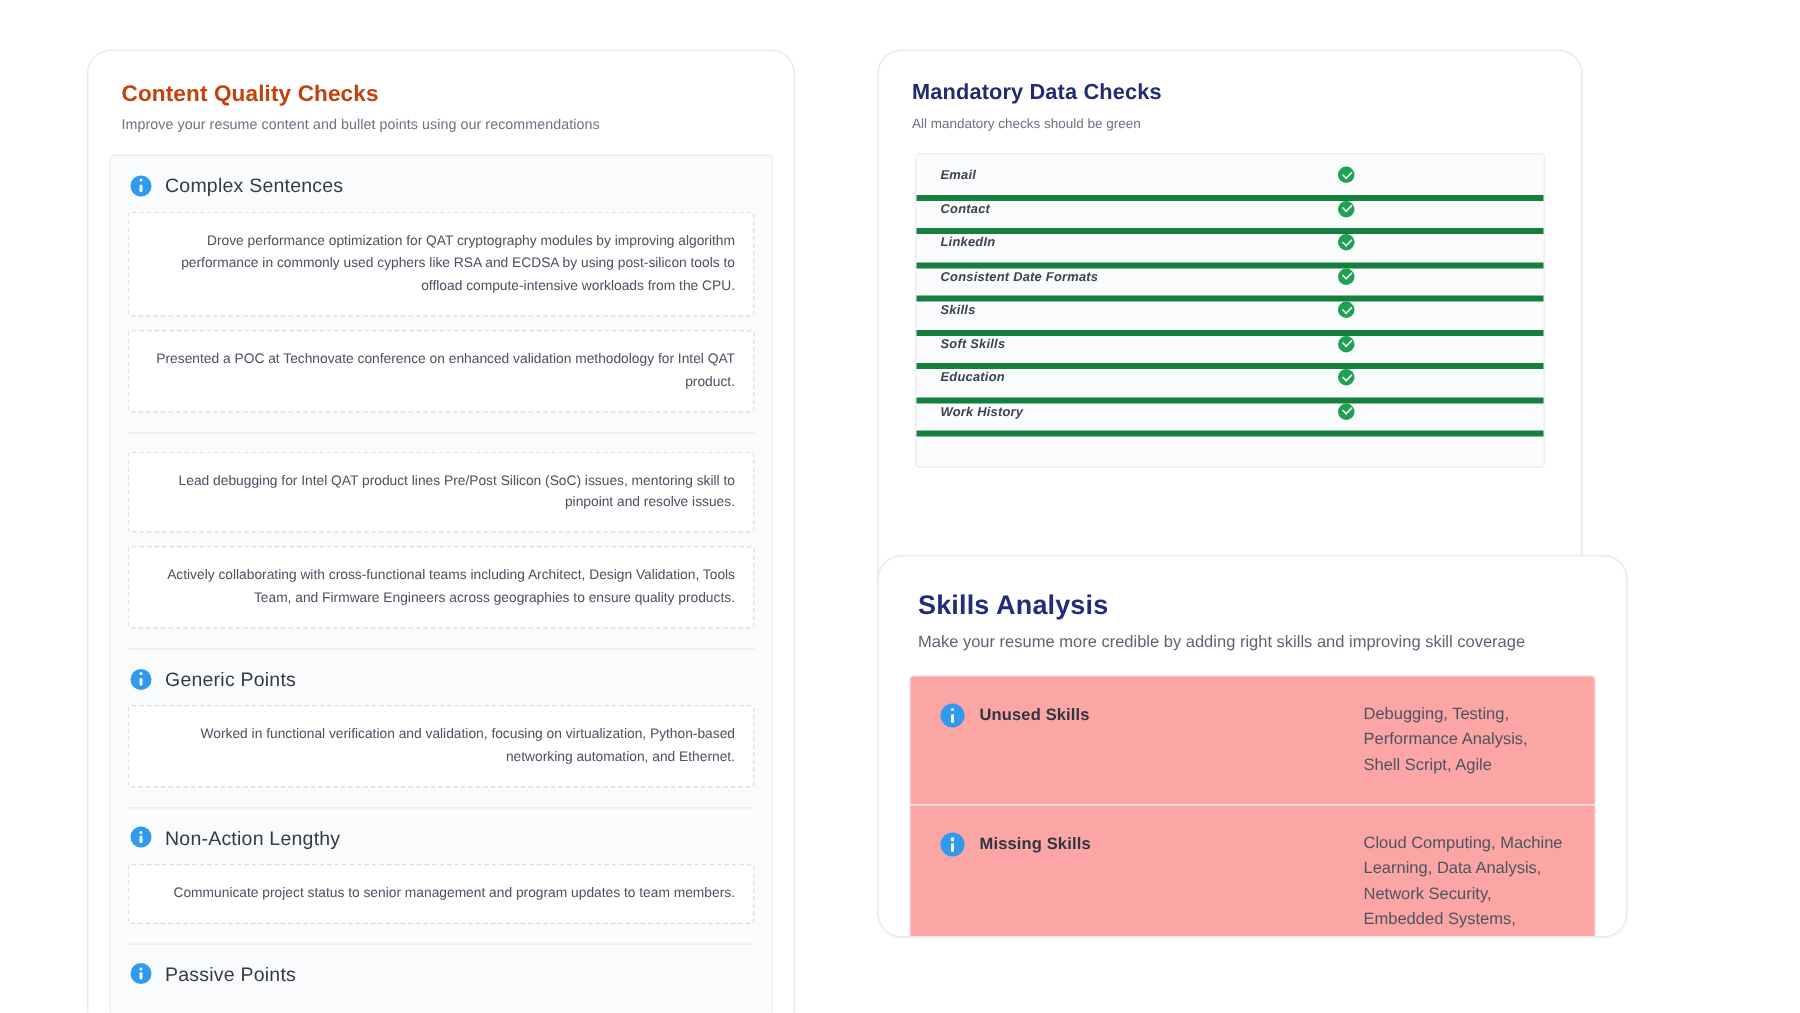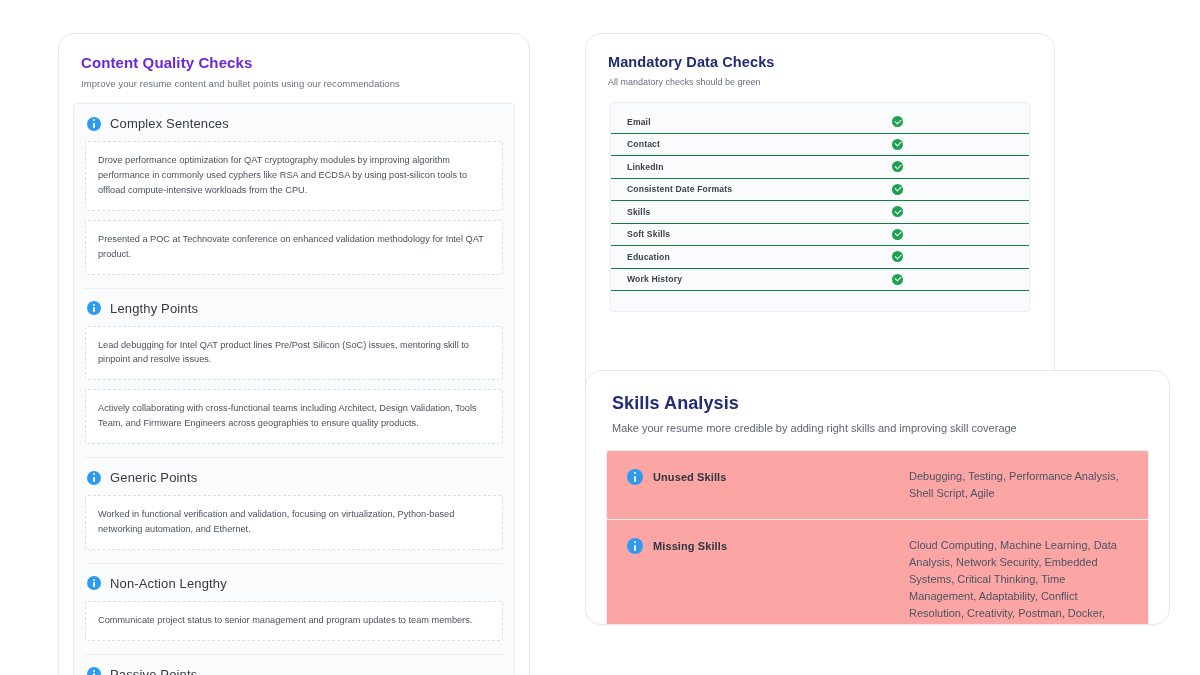--- a/index.html
+++ b/index.html
@@ -32,21 +32,21 @@
   #content-quality-card {
     left: 58px;
     top: 33px;
     width: 472px;
     height: 660px;           
   }
   .cq-head { padding: 20px 22px 0 22px; }
   .cq-title {
     font-size: 15px;
     font-weight: bold;
-    color: #6d28d9;
+    color: #c2410c;
     letter-spacing: .1px;
     margin: 0 0 7px 0;
   }
   .cq-sub {
     font-size: 9.5px;
     color: #6b7280;
     margin: 0;
     letter-spacing: .05px;
   }
   .cq-body {
@@ -75,20 +75,21 @@
     background: #ffffff;
     padding: 11px 12px 12px 12px;
     margin-bottom: 9px;
   }
   .bullet-box:last-child { margin-bottom: 0; }
   .bullet-text {
     font-size: 9.2px;
     line-height: 1.62;
     color: #4a5161;
     margin: 0;
+    text-align: right;
   }
 
   
   .info-icon {
     width: 14px; height: 14px;
     flex: 0 0 14px;
     border-radius: 50%;
     background: #2e9bf0;
     position: relative;
     display: inline-block;
@@ -131,24 +132,25 @@
   .md-sub { font-size: 9px; color: #6b7280; margin: 0; }
   .md-table {
     margin: 15px 24px 0 24px;
     background: #fafbfc;
     border: 1px solid #eceef1;
     border-radius: 3px;
     padding: 8px 0 20px 0;
   }
   .md-row {
     display: flex;
-    align-items: center;
+    align-items: flex-start;
     height: 22.5px;
-    border-bottom: 1px solid #15803d;
+    border-bottom: 4px solid #15803d;
     padding: 0 16px;
+    font-style: italic;
   }
   .md-row:last-child { }
   .md-label {
     font-size: 8.6px;
     font-weight: bold;
     color: #3c4250;
     letter-spacing: .15px;
     width: 265px;
   }
   .check-icon {
@@ -165,21 +167,21 @@
     width: 5px; height: 2.6px;
     border-left: 1.5px solid #ffffff;
     border-bottom: 1.5px solid #ffffff;
     transform: rotate(-45deg);
   }
 
   
   #skills-analysis-card {
     left: 585px;
     top: 370px;
-    width: 585px;
+    width: 500px;
     height: 255px;
   }
   .sa-head { padding: 22px 26px 0 26px; }
   .sa-title {
     font-size: 18px;
     font-weight: bold;
     color: #232c7c;
     margin: 0 0 8px 0;
     letter-spacing: .1px;
   }
@@ -241,24 +243,20 @@
         </div>
         <div class="bullet-box">
           <p class="bullet-text">Drove performance optimization for QAT cryptography modules by improving algorithm performance in commonly used cyphers like RSA and ECDSA by using post-silicon tools to offload compute-intensive workloads from the CPU.</p>
         </div>
         <div class="bullet-box">
           <p class="bullet-text">Presented a POC at Technovate conference on enhanced validation methodology for Intel QAT product.</p>
         </div>
       </div>
 
       <div class="cq-group">
-        <div class="cq-group-head">
-          <span class="info-icon"></span>
-          <span class="cq-group-label">Lengthy Points</span>
-        </div>
         <div class="bullet-box">
           <p class="bullet-text">Lead debugging for Intel QAT product lines Pre/Post Silicon (SoC) issues, mentoring skill to pinpoint and resolve issues.</p>
         </div>
         <div class="bullet-box">
           <p class="bullet-text">Actively collaborating with cross-functional teams including Architect, Design Validation, Tools Team, and Firmware Engineers across geographies to ensure quality products.</p>
         </div>
       </div>
 
       <div class="cq-group">
         <div class="cq-group-head">

